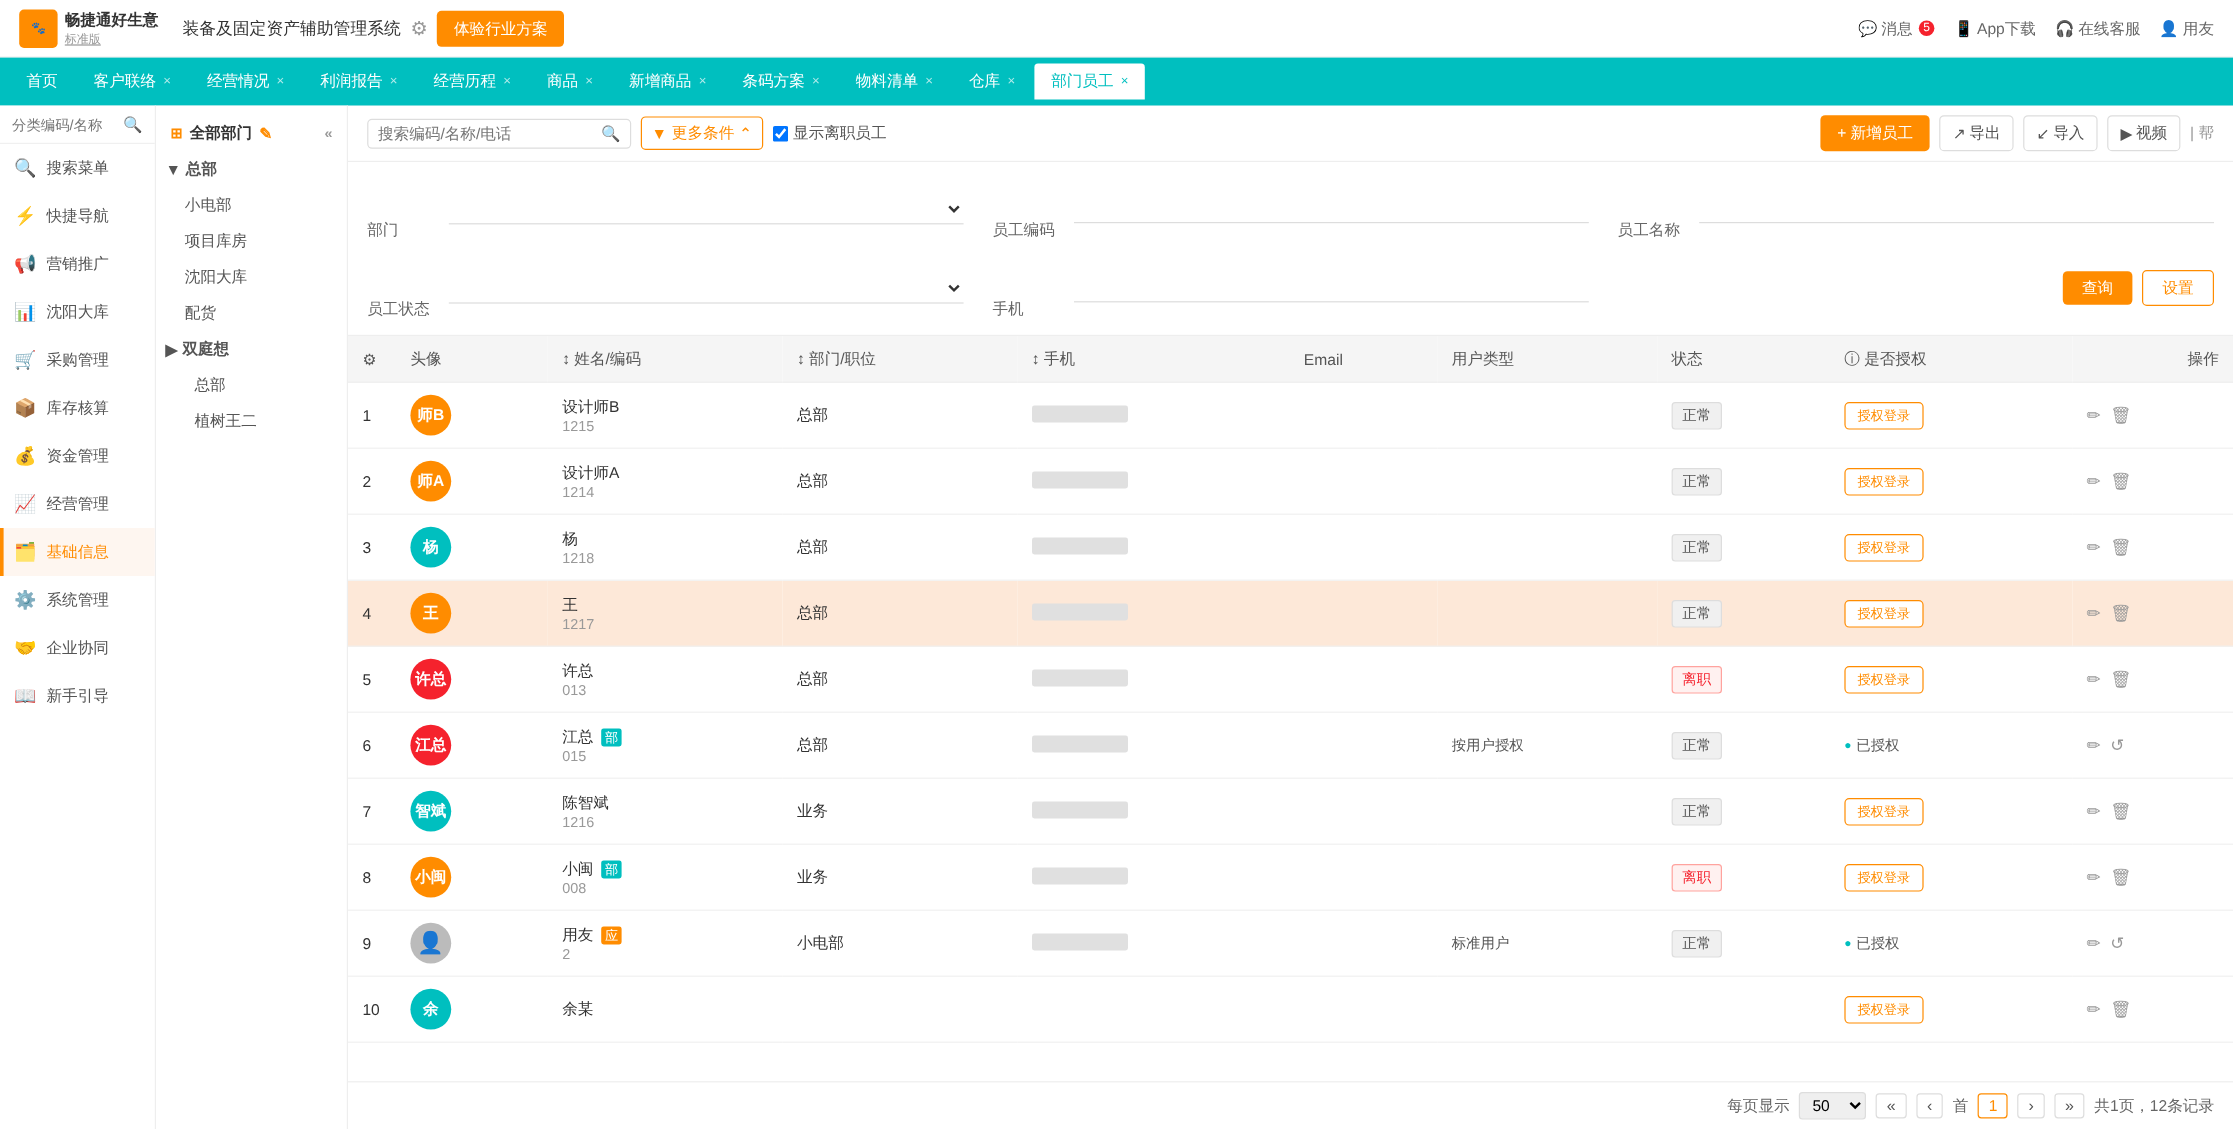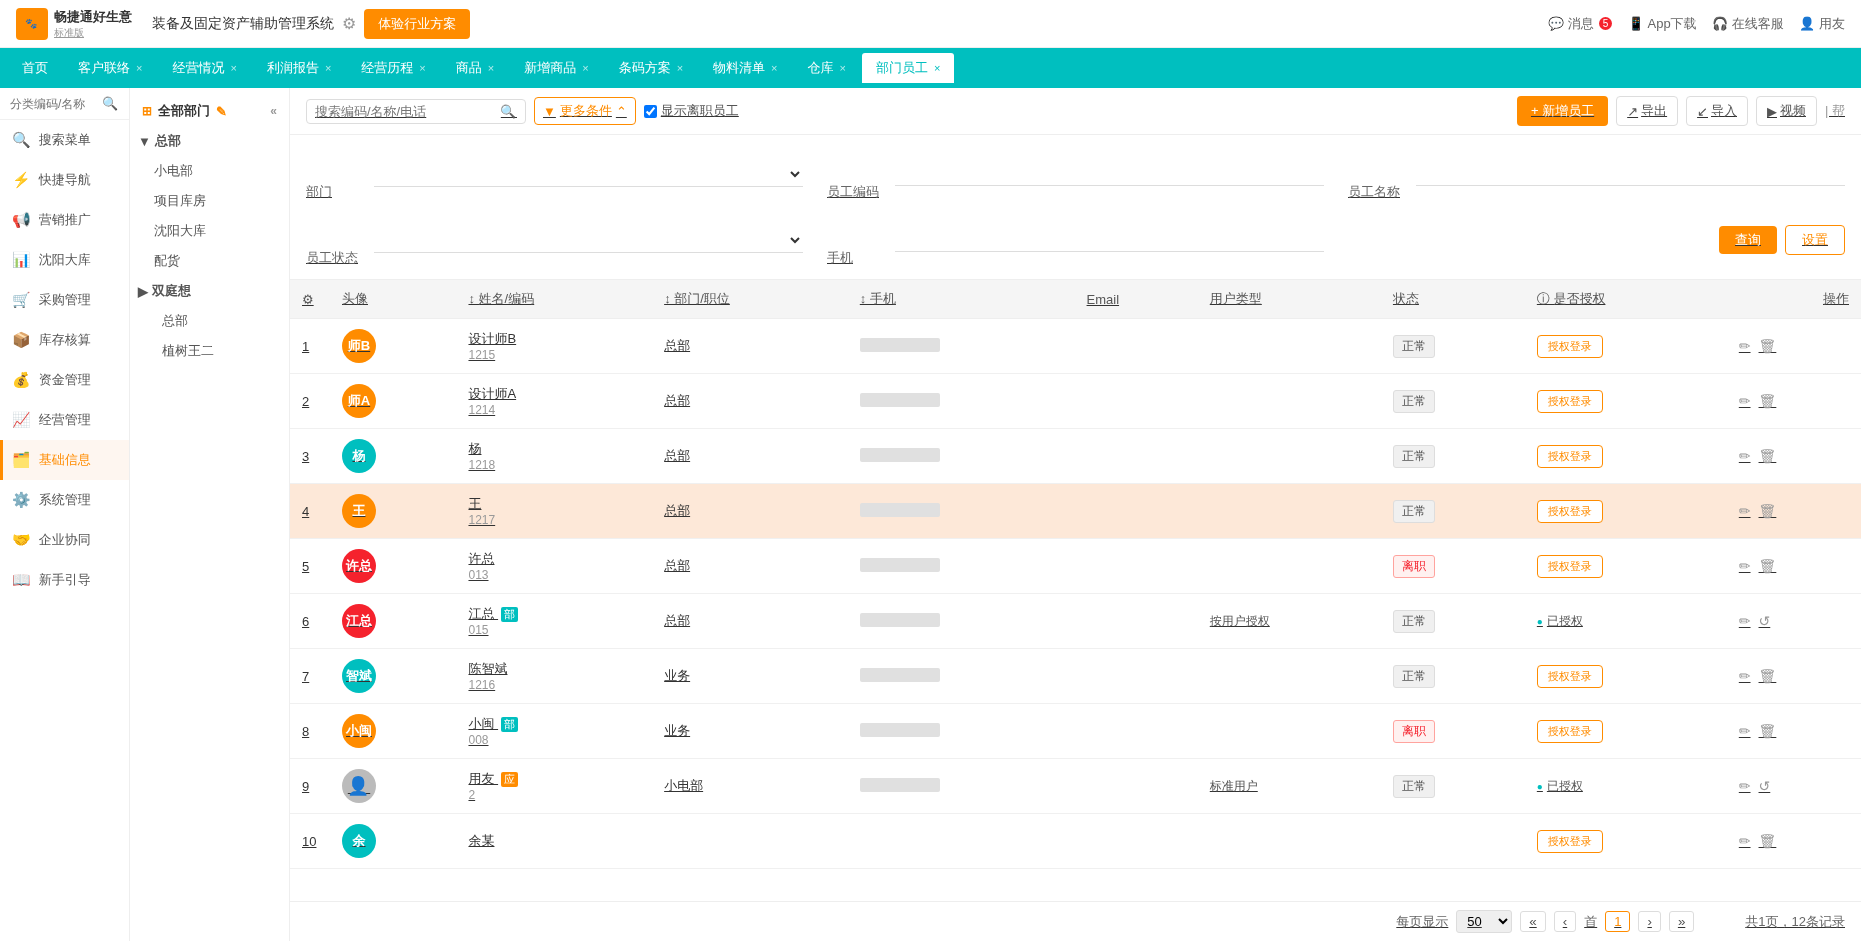--- a/index.html
+++ b/index.html
@@ -84,21 +84,20 @@
     .tree-node.parent { padding-left: 8px; font-weight: bold; display: flex; align-items: center; gap: 4px; }
     .tree-node.child { padding-left: 24px; }
     .tree-node.child2 { padding-left: 32px; }
 
     
     .content-area {
       flex: 1;
       display: flex;
       flex-direction: column;
       overflow: hidden;
-      text-decoration: underline;
     }
 
     
     .toolbar {
       background: #fff;
       padding: 8px 16px;
       display: flex;
       align-items: center;
       gap: 8px;
       border-bottom: 1px solid #eee;
@@ -218,21 +217,21 @@
       align-items: center;
       justify-content: flex-end;
       gap: 8px;
       font-size: 13px;
     }
     .page-size-label { color: #666; }
     .page-size-select { border: 1px solid #ddd; border-radius: 3px; padding: 2px 6px; font-size: 13px; }
     .page-nav-btn { border: 1px solid #ddd; background: #fff; border-radius: 3px; padding: 2px 8px; cursor: pointer; color: #555; }
     .page-nav-btn:disabled { color: #ccc; cursor: not-allowed; }
     .page-current { border: 1px solid #ff8c00; border-radius: 3px; padding: 2px 8px; color: #ff8c00; }
-    .page-info { color: #666; margin-left: 43px; }
+    .page-info { color: #666; }
 
     
     .left-sidebar {
       width: 130px;
       background: #fff;
       border-right: 1px solid #eee;
       display: flex;
       flex-direction: column;
     }
     .left-sidebar .search-row {

